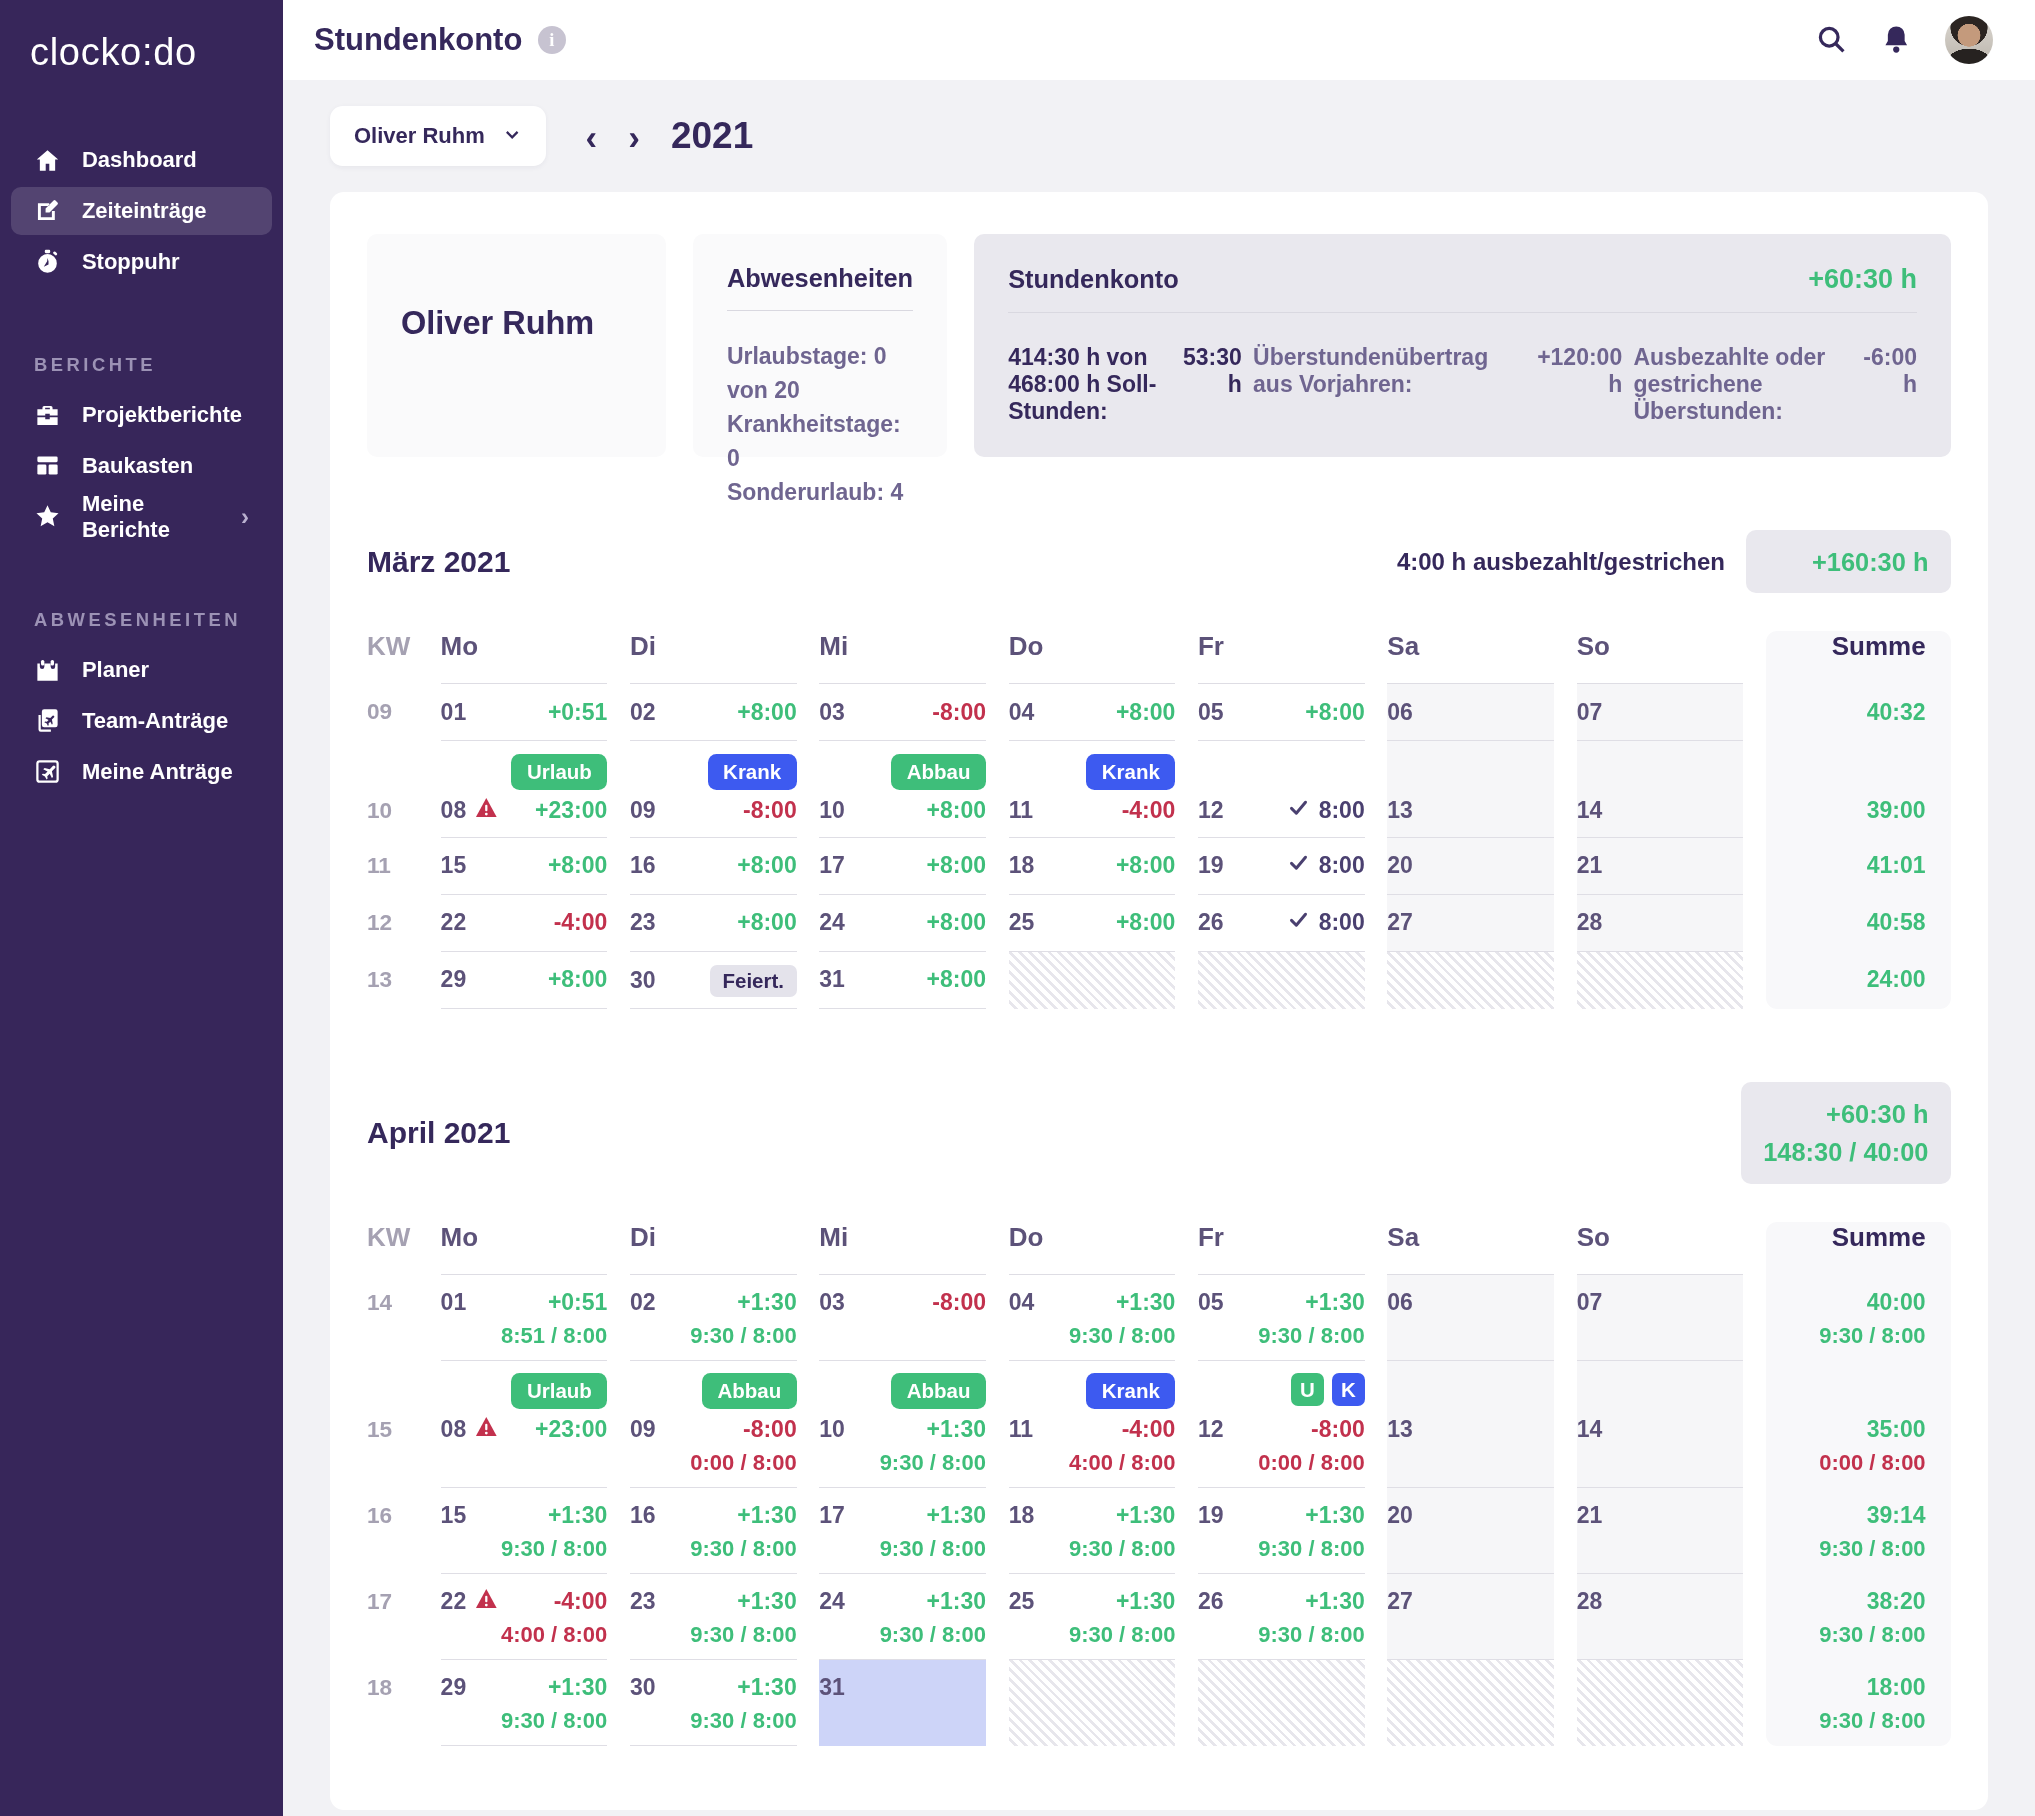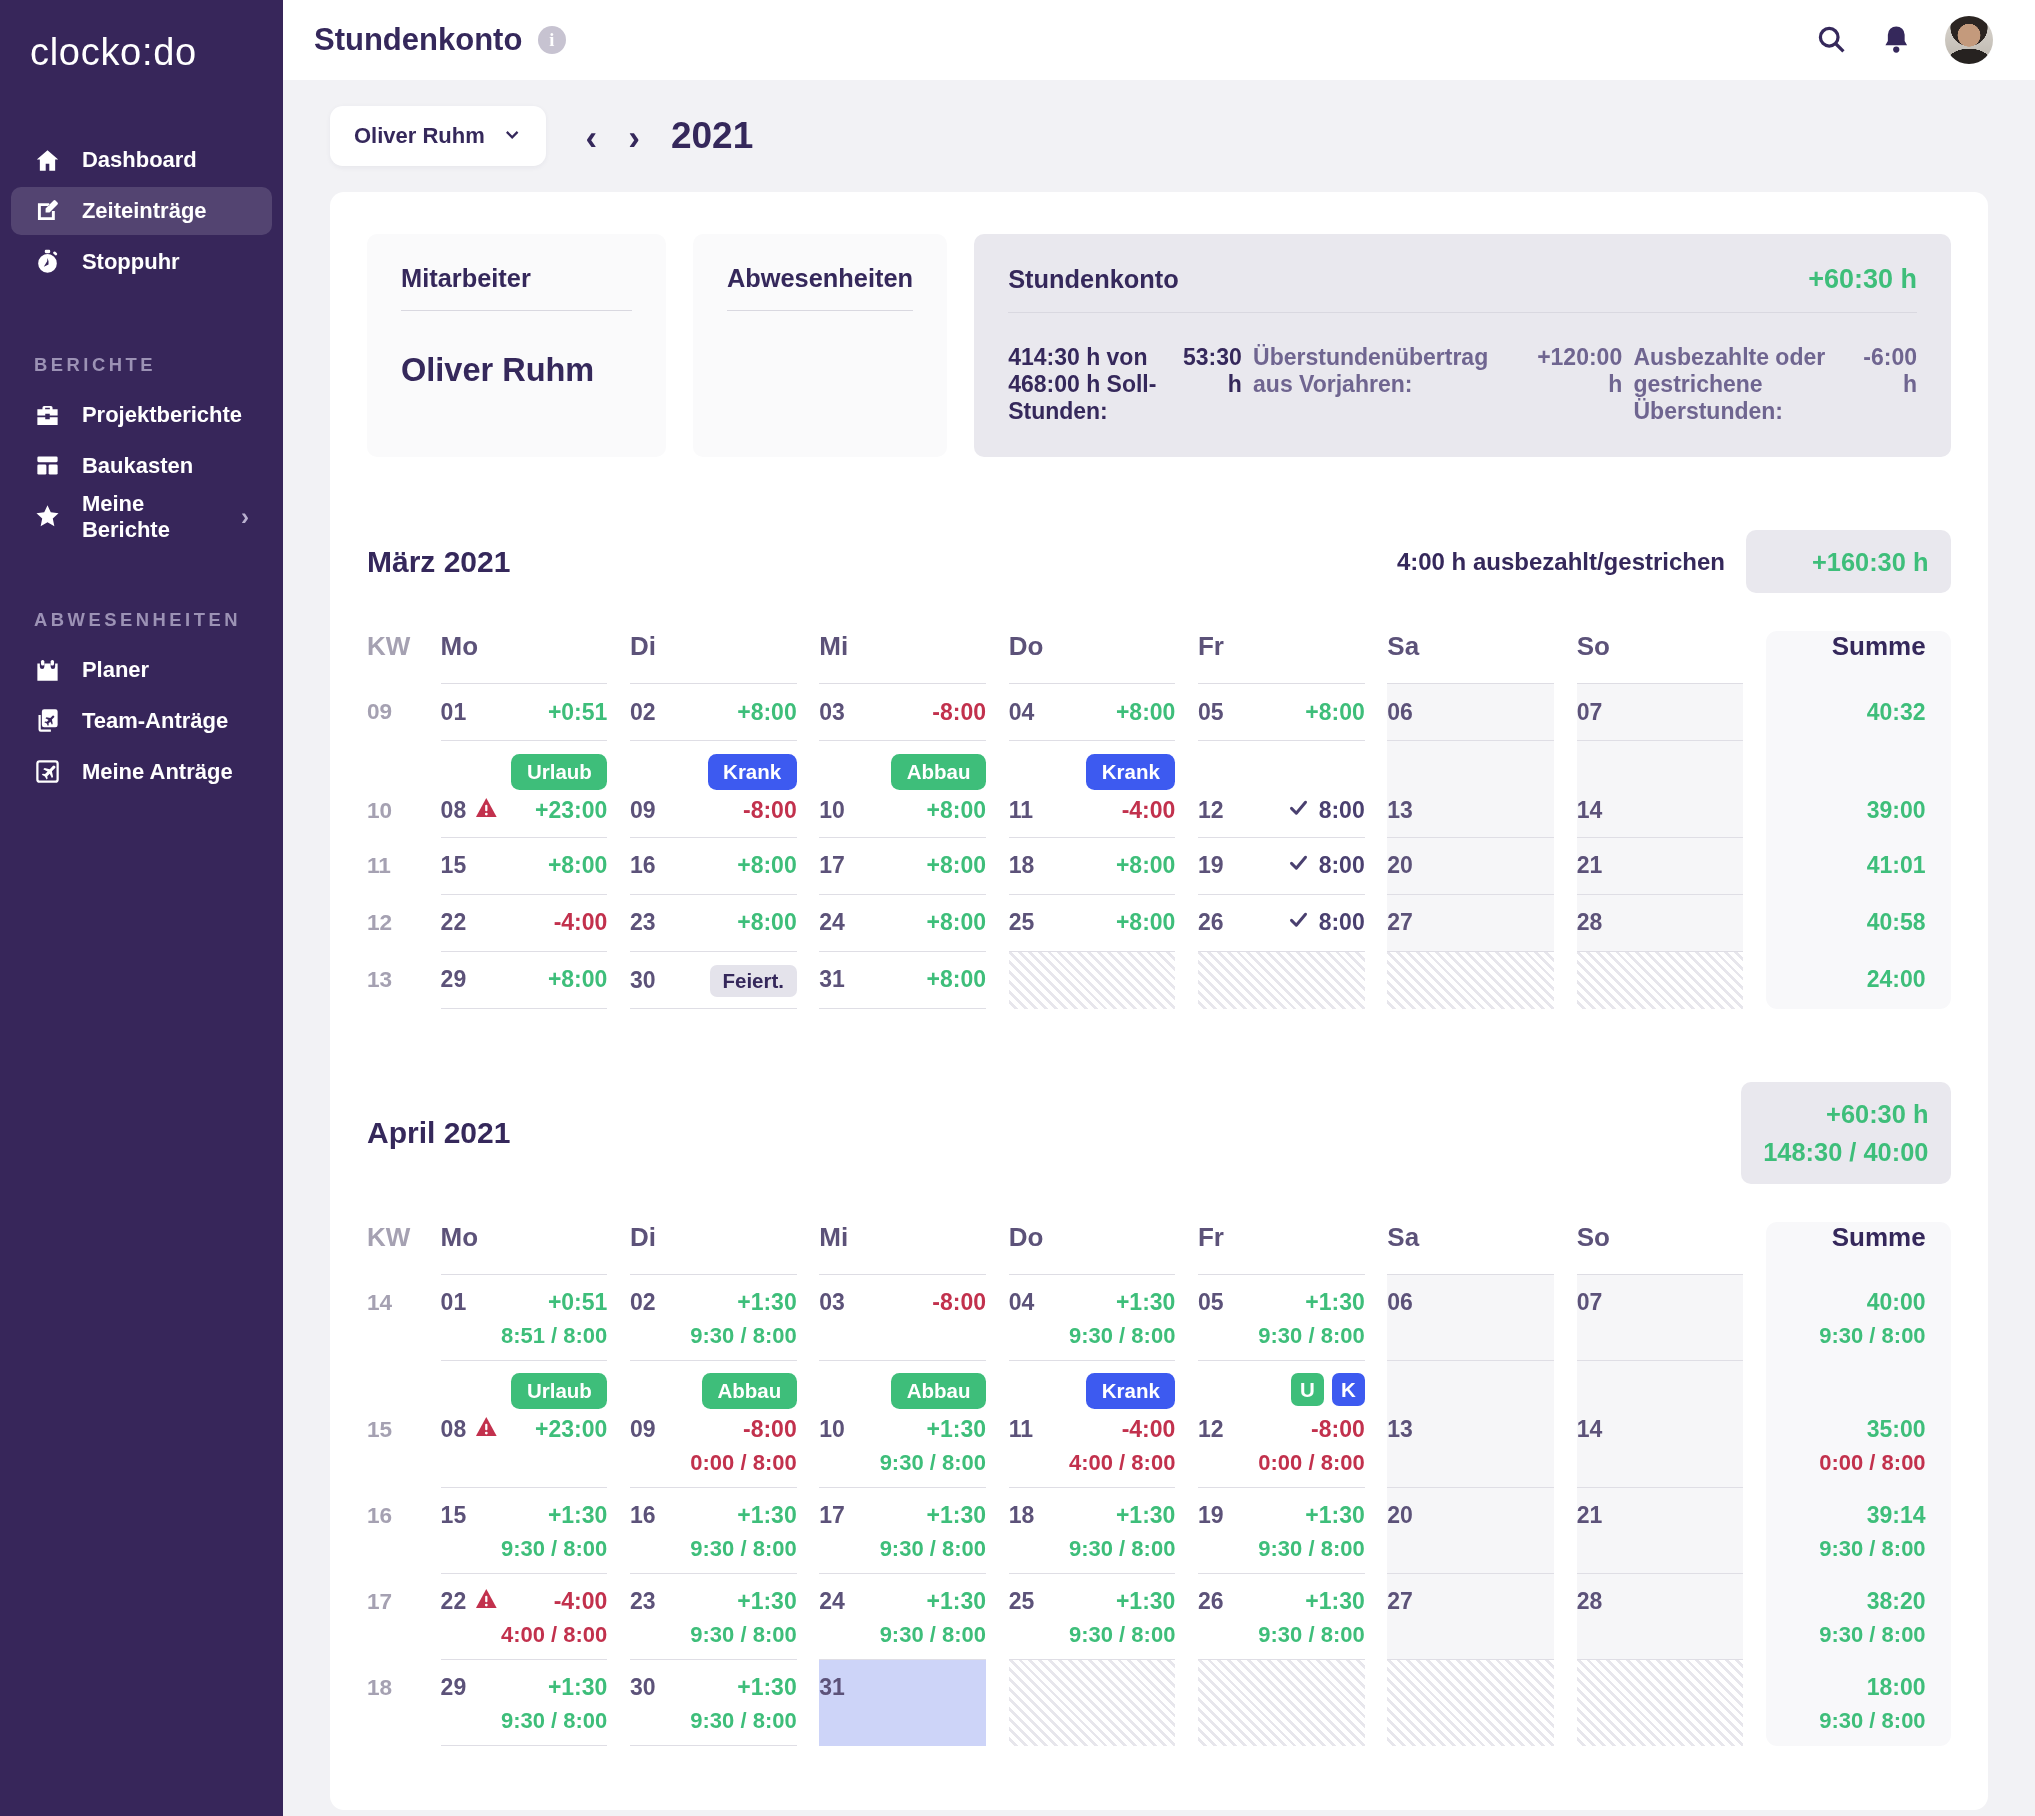--- a/index.html
+++ b/index.html
@@ -254,28 +254,30 @@
       <button class="arrow-btn">‹</button>
       <button class="arrow-btn">›</button>
     </div>
     <div class="year">2021</div>
   </div>
 
   <section class="panel">
 
     <div class="cards">
       <div class="card mitarbeiter">
-        <div class="card-head">
-            <span class="card-title">Mitarbeiter</span>
-          </div>
         <div class="emp-name">Oliver Ruhm</div>
       </div>
       <div class="card abwesenheiten">
         <div class="card-head">
             <span class="card-title">Abwesenheiten</span>
+          </div>
+        <div class="abw-lines" id="abw-lines">
+            <div>Urlaubstage: 0 von 20</div>
+            <div>Krankheitstage: 0</div>
+            <div>Sonderurlaub: 4</div>
           </div>
       </div>
       <div class="card stundenkonto">
         <div class="card-head">
           <span class="card-title">Stundenkonto</span>
           <span class="card-total">+60:30 h</span>
         </div>
         <div class="konto-rows" id="konto-rows">
             <div class="konto-row strong">
               <span>414:30 h von 468:00 h Soll-Stunden:</span>

